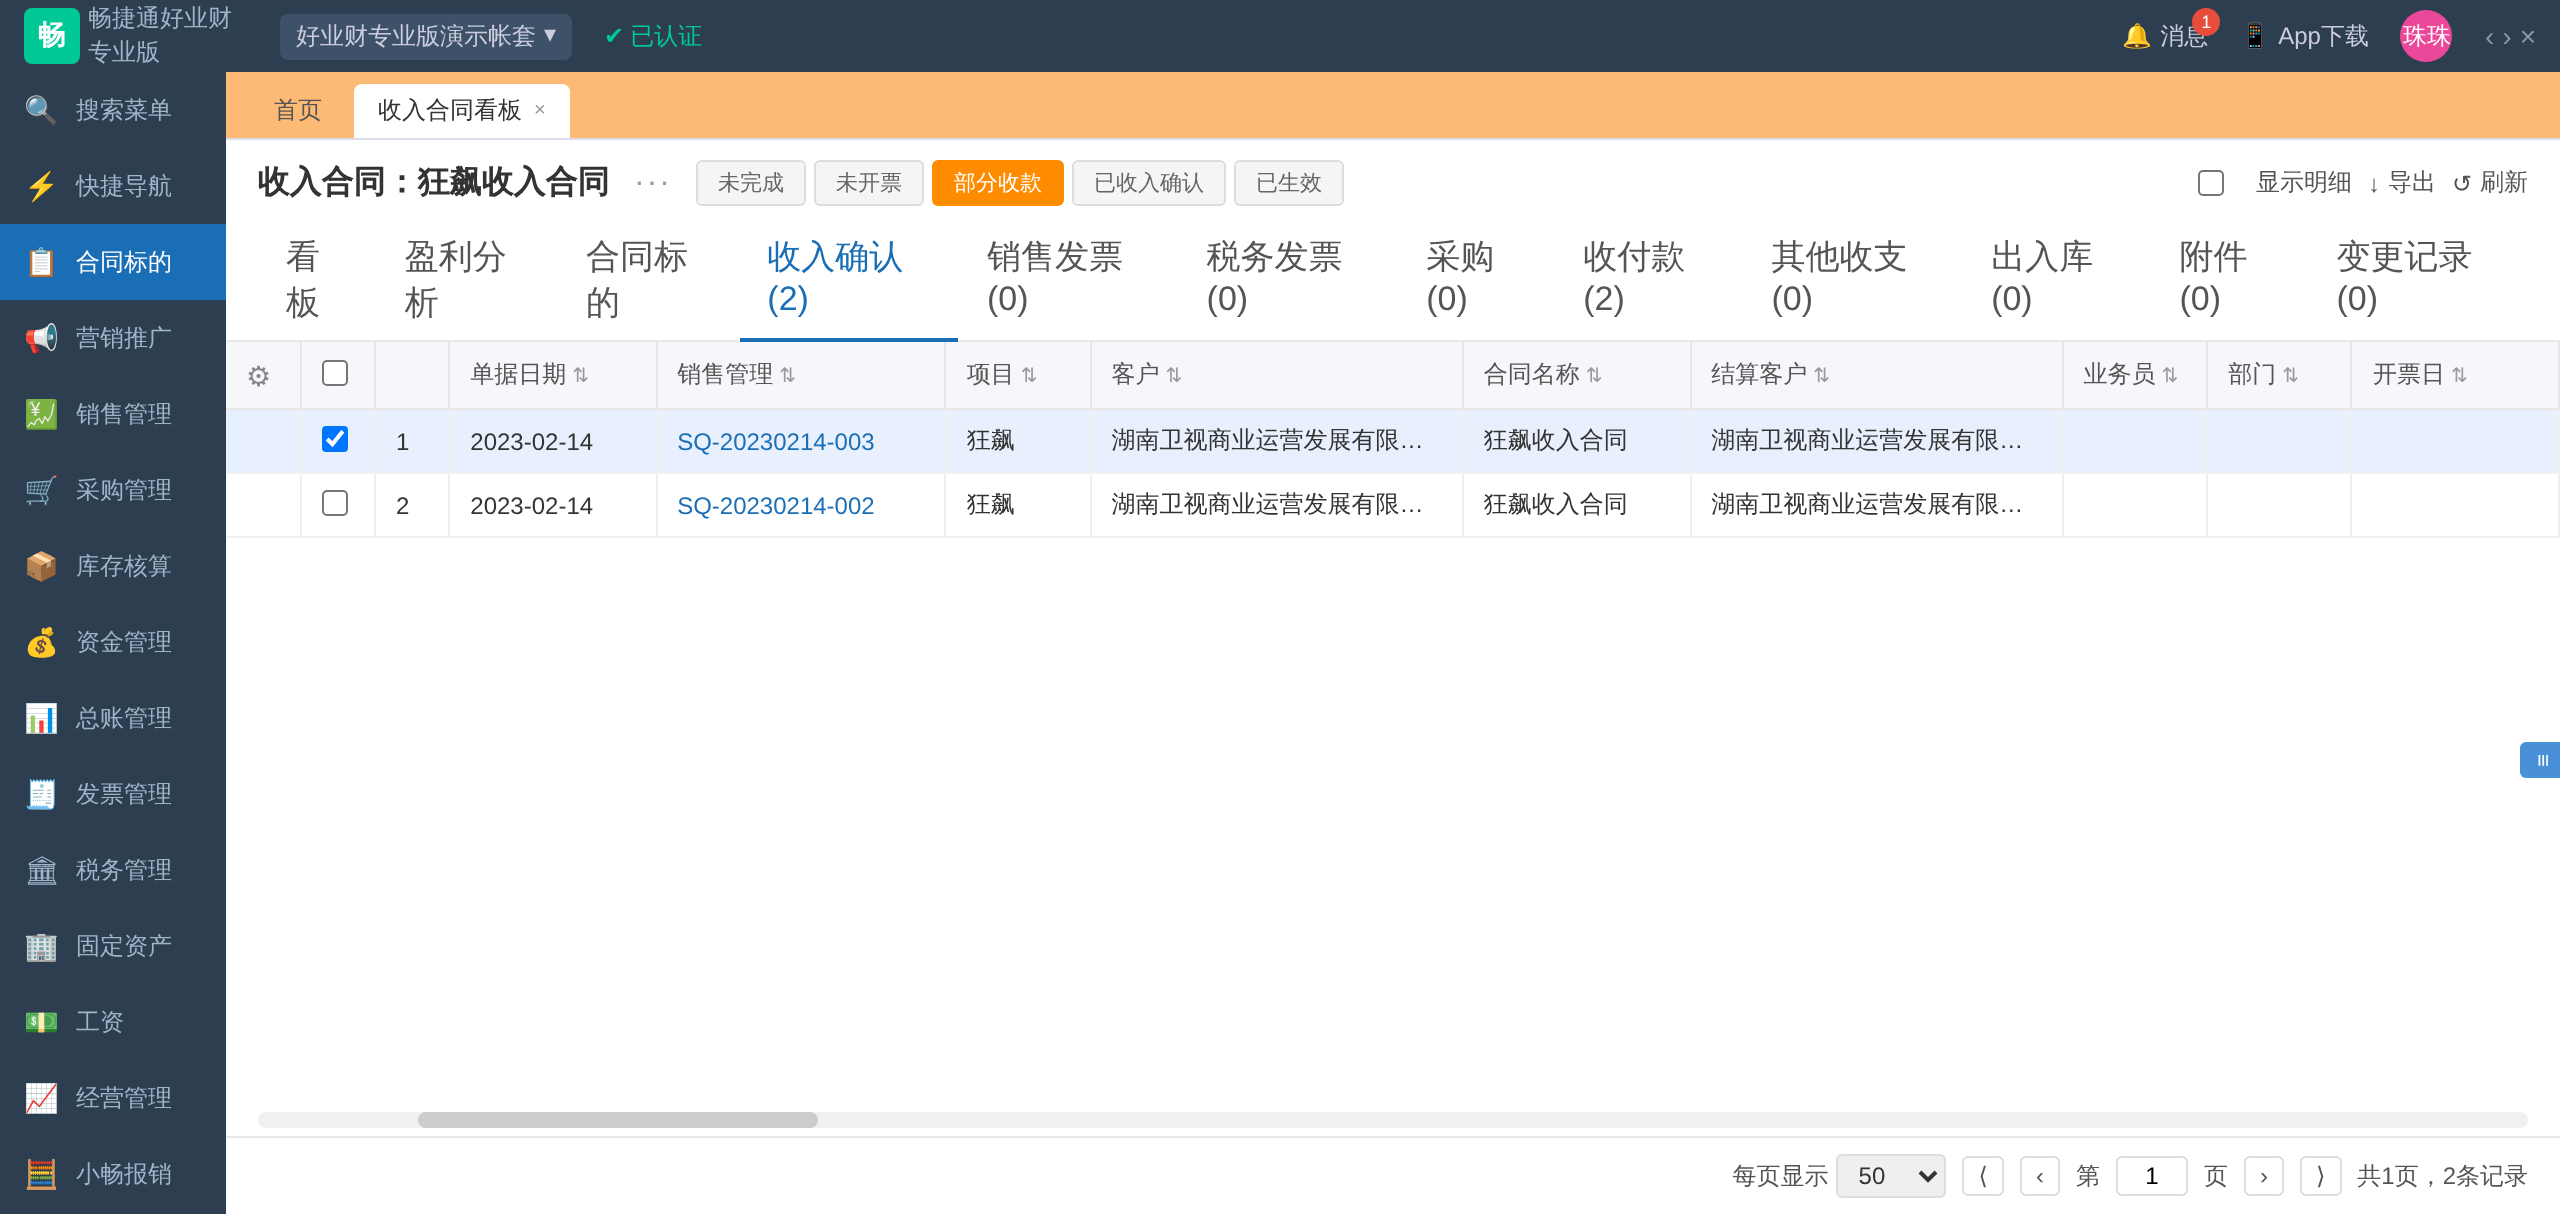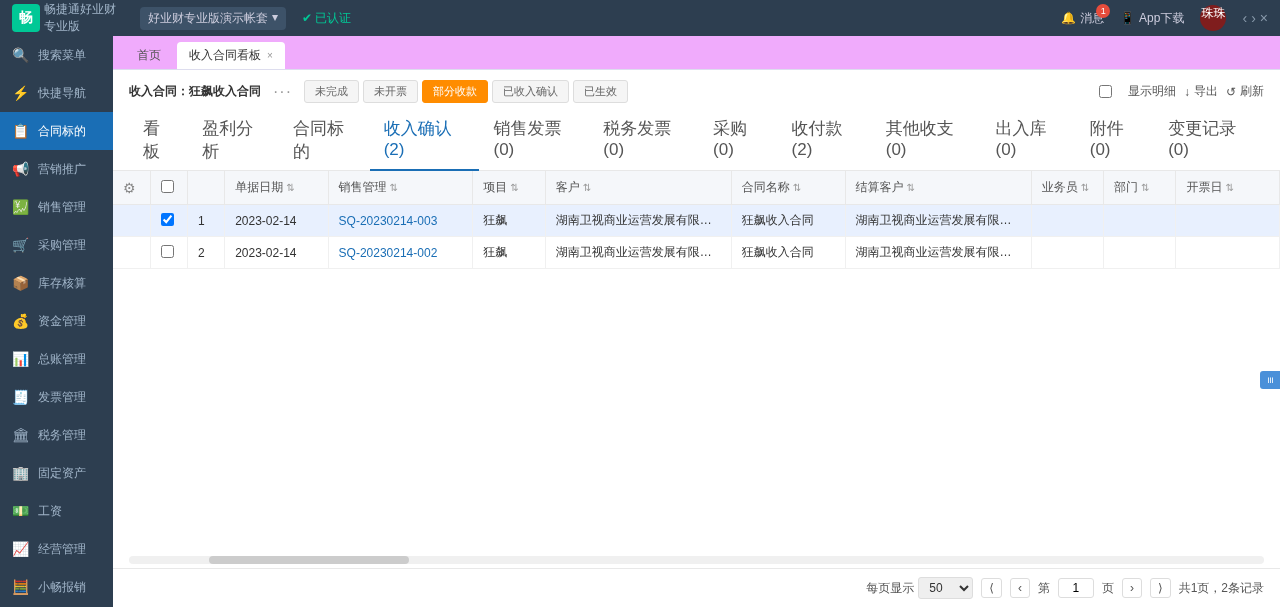--- a/index.html
+++ b/index.html
@@ -85,24 +85,24 @@
       width: 14px;
       height: 14px;
       display: flex;
       align-items: center;
       justify-content: center;
       font-size: 9px;
     }
     .avatar {
       width: 26px;
       height: 26px;
-      background: #7f1d1d;
+      background: #ec4899;
       border-radius: 50%;
       display: flex;
-      align-items: flex-start;
+      align-items: center;
       justify-content: center;
       color: white;
       font-size: 11px;
     }
     .nav-arrows {
       display: flex;
       gap: 4px;
       align-items: center;
     }
     .nav-arrow {
@@ -159,21 +159,21 @@
     .content-area {
       flex: 1;
       display: flex;
       flex-direction: column;
       overflow: hidden;
       background: #f0f2f5;
     }
 
     
     .tab-bar {
-      background: #f0abfc;
+      background: #fdba74;
       display: flex;
       align-items: center;
       padding: 6px 12px 0;
       gap: 4px;
       border-bottom: 1px solid #dde;
       flex-shrink: 0;
     }
     .tab-item {
       padding: 5px 12px;
       border-radius: 4px 4px 0 0;
@@ -216,21 +216,21 @@
       align-items: center;
       justify-content: space-between;
       flex-shrink: 0;
     }
     .page-title-area {
       display: flex;
       align-items: center;
       gap: 12px;
     }
     .page-title {
-      font-size: 12px;
+      font-size: 16px;
       font-weight: bold;
       color: #333;
     }
     .more-btn {
       color: #999;
       cursor: pointer;
       font-size: 16px;
       letter-spacing: 1px;
     }
     .status-buttons {

